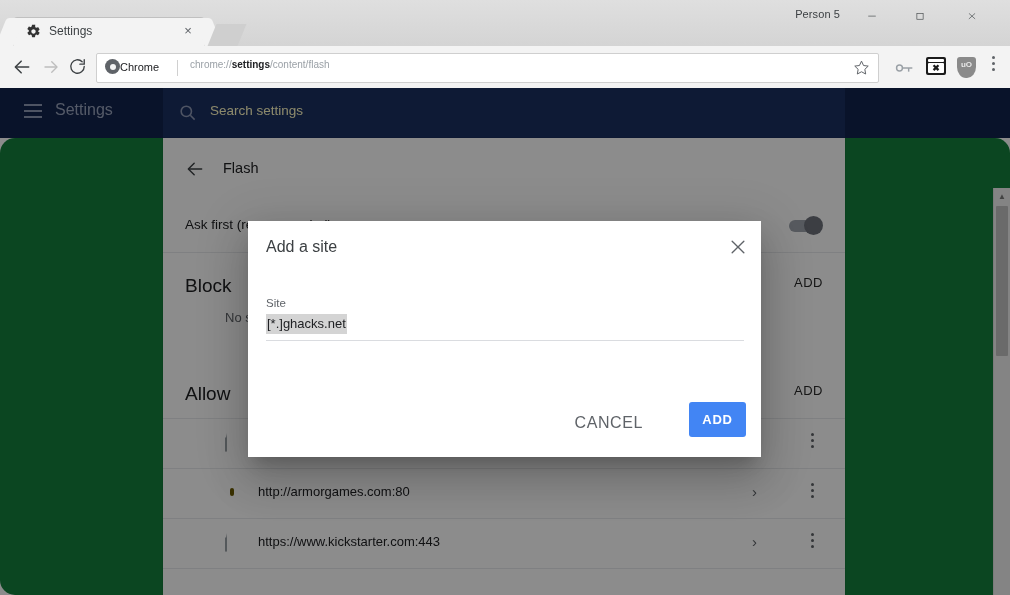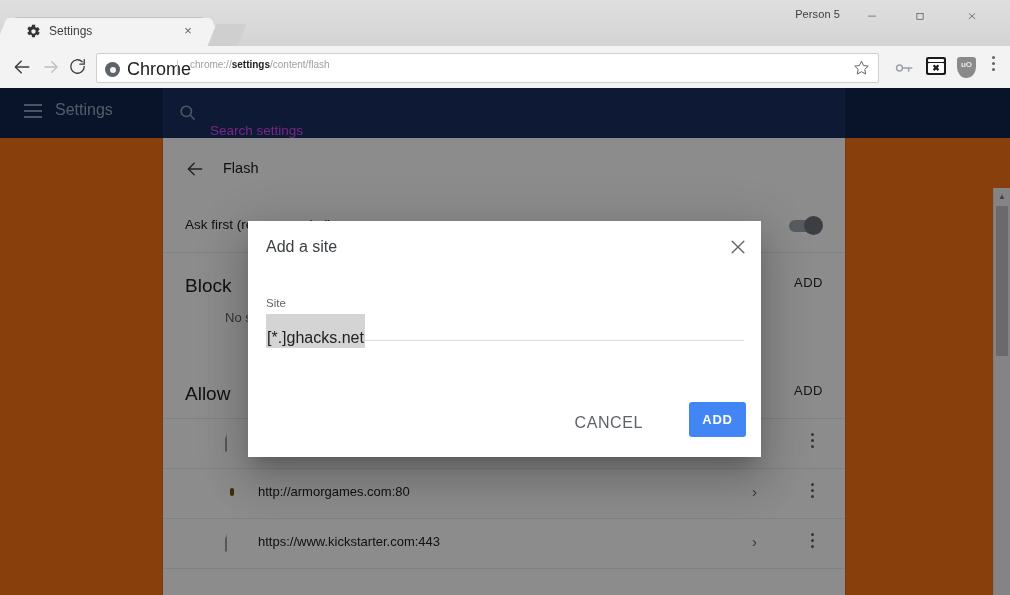--- a/index.html
+++ b/index.html
@@ -136,22 +136,21 @@
   }
   .chrome-logo:after {
     content: "";
     position: absolute;
     left: 4.5px; top: 4.5px;
     width: 6px; height: 6px;
     border-radius: 50%;
     background: #f3f3f3;
   }
   .chrome-label {
-    margin-left: 7px;
-    font-size: 18px;
+    font-size: 11px;
     color: #202124;
   }
   .omni-sep {
     position: absolute;
     left: 80px; top: 6px;
     width: 1px; height: 16px;
     background: #d0d0d0;
   }
   .omni-url {
     position: absolute;
@@ -265,29 +264,29 @@
   .search-icon {
     position: absolute;
     left: 15px; top: 15px;
     width: 19px; height: 19px;
     color: #8e99b5;
   }
   .search-placeholder {
     position: absolute;
     left: 47px; top: 15px;
     font-size: 13.5px;
-    color: #d946ef;
-    margin-top: 20px;
+    color: #fef9c3;
   }
 
   .content-area {
     position: absolute;
     left: 0; top: 50px;
     width: 1010px; height: 457px;
-    background: #f97316;
+    background: #15803d;
+    border-radius: 15px;
   }
   .card {
     position: absolute;
     left: 163px; top: 0;
     width: 682px; height: 457px;
     background: #ffffff;
     box-shadow: 0 0 0 1px rgba(0,0,0,0.06);
   }
   .flash-head {
     position: absolute;
@@ -499,24 +498,24 @@
     font-size: 11.5px;
     color: #5f6368;
   }
   .dlg-input-wrap {
     position: absolute;
     left: 18px; top: 93px;
     width: 478px; height: 26px;
     border-bottom: 1px solid #dadce0;
   }
   .dlg-input-text {
-    font-size: 16px;
+    font-size: 13px;
     color: #202124;
     background: #d4d4d4;
-    padding: 15px 1px 2px 1px;
+    padding: 1px 1px 2px 1px;
     display: inline-block;
     line-height: 17px;
   }
   .dlg-cancel {
     position: absolute;
     right: 108px; top: 185px;
     font-size: 16px;
     font-weight: 400;
     letter-spacing: 0.6px;
     color: #5f6368;

